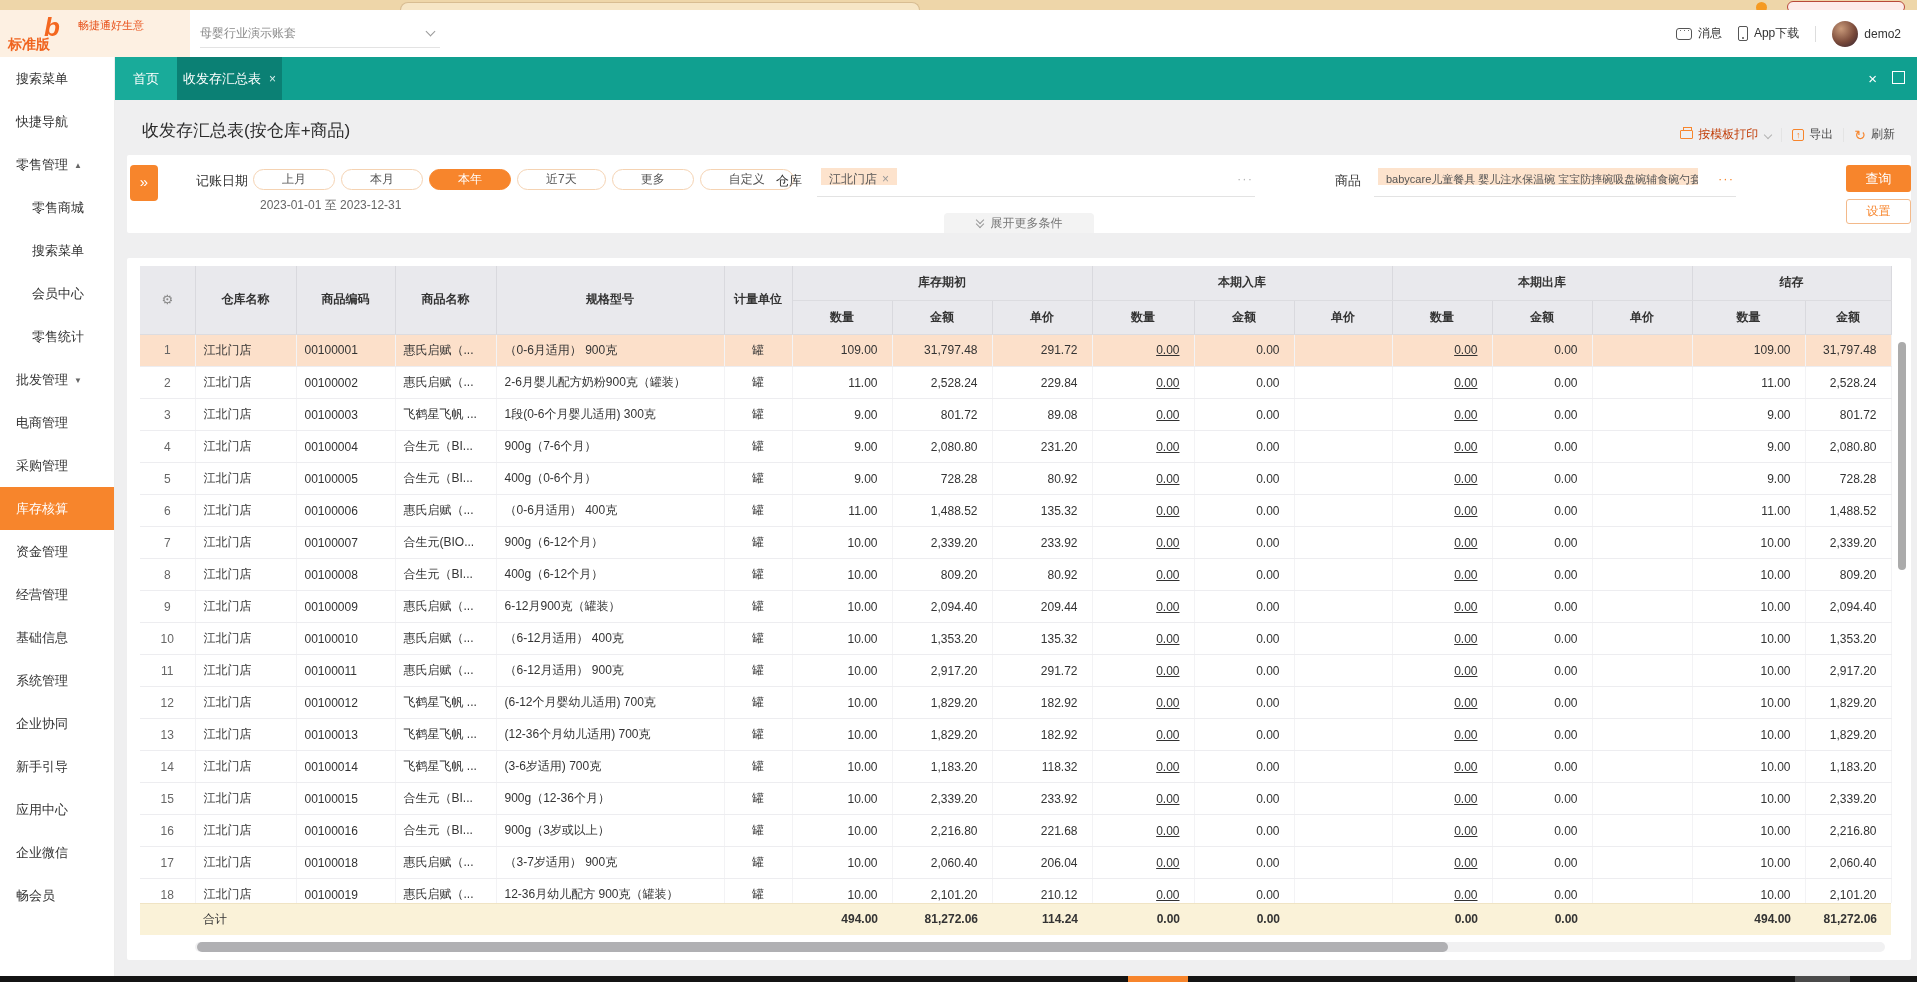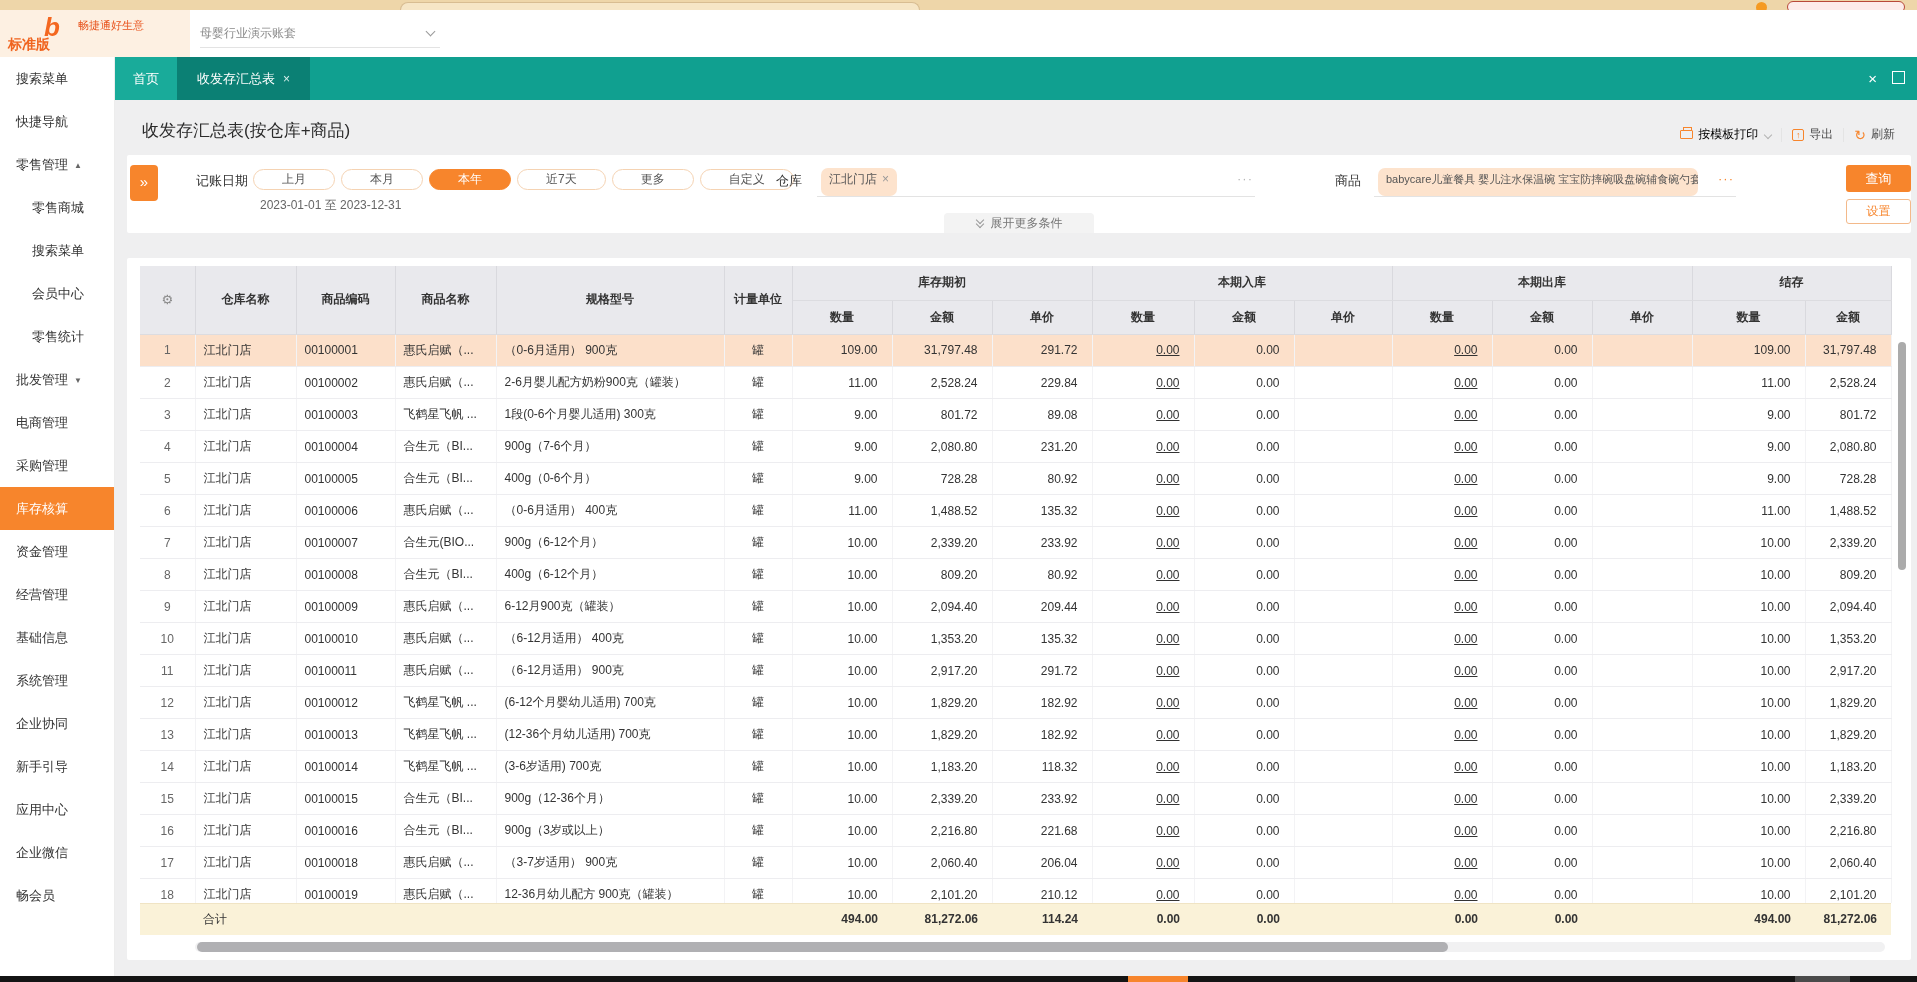--- a/index.html
+++ b/index.html
@@ -35,53 +35,53 @@
   .sidebar { position:absolute; left:0; top:57px; bottom:6px; width:115px; background:#fff; border-right:1px solid #ededed; z-index:3; }
   .side-item { height:43px; line-height:43px; padding-left:16px; font-size:13px; color:#333; cursor:pointer; white-space:nowrap; }
   .side-item.sub { padding-left:32px; }
   .side-item.active { background:#f7852c; color:#fff; }
   .side-arrow { font-size:8px; color:#666; margin-left:6px; vertical-align:1px; }
 
   
   .tabbar { position:absolute; left:115px; right:0; top:57px; height:43px; background:#10a090;text-decoration:underline; }
   .tab { position:absolute; top:0; height:43px; line-height:43px; text-align:center; color:#fff; font-size:13px; cursor:pointer; }
   .tab-home { left:0; width:62px; background:#19ab9a; }
-  .tab-active { left:62px; width:133px; background:#0b8074; }
+  .tab-active { left:62px; width:105px; background:#0b8074; }
   .tab-x { margin-left:8px; font-size:12px; color:#d8efec; }
   .bar-ic { position:absolute; top:0; height:43px; line-height:43px; color:#fff; font-size:15px; cursor:pointer; }
   .bar-close { right:40px; }
   .bar-full { right:12px; top:14px; width:13px; height:13px; border:1.5px solid #fff; line-height:normal; }
 
   
   .content { position:absolute; left:115px; right:0; top:100px; bottom:6px; background:#efeff0; }
   .title-row { position:absolute; left:27px; right:22px; top:14px; height:34px; }
   .page-title { font-size:17px; color:#2b2b2b; line-height:34px; }
   .title-actions { position:absolute; right:0; top:12px; display:flex; align-items:center; gap:10px; font-size:12px; }
   .act { display:flex; align-items:center; gap:5px; cursor:pointer; }
-  .act-print { color:#000000; }
+  .act-print { color:#c2410c; }
   .act-dark { color:#4a4a4a; }
   .ic-print { display:inline-block; width:13px; height:9px; border:1px solid #f7852c; border-radius:1px; position:relative; }
   .ic-print::before { content:""; position:absolute; left:2px; top:-4px; width:7px; height:3px; border:1px solid #f7852c; border-bottom:none; }
   .ic-export { display:inline-block; width:12px; height:12px; border:1px solid #f7852c; border-radius:2px; color:#f7852c; font-size:9px; line-height:11px; text-align:center; }
   .ic-refresh { color:#f7852c; font-size:14px; }
   .act-chev { width:6px; height:6px; border-color:#b3b3b3; margin-left:2px; }
   .act-sep { width:1px; height:14px; background:#e4e4e4; }
 
   
   .filter-card { position:absolute; left:12px; right:6px; top:55px; height:78px; background:#fff; border-radius:2px; }
   .collapse-btn { position:absolute; left:3px; top:10px; width:28px; height:36px; background:#f7852c; border-radius:4px; color:#fff; font-size:15px; text-align:center; line-height:34px; cursor:pointer; }
   .f-label { position:absolute; top:17px; font-size:13px; color:#333; }
   .lb-date { left:69px; } .lb-wh { left:649px; } .lb-prod { left:1208px; }
   .pill-row { position:absolute; left:126px; top:14px; display:flex; gap:6px; }
   .pill { height:21px; line-height:19px; padding:0 28px; border:1px solid #f5d3b3; border-radius:11px; font-size:12px; color:#555; cursor:pointer; background:#fff; white-space:nowrap; }
   .pill.active { background:#f7852c; border-color:#f7852c; color:#fff; }
   .date-range { position:absolute; left:133px; top:42px; font-size:12px; color:#666; }
   .f-input { position:absolute; top:8px; height:34px; border-bottom:1px solid #e3e3e3; }
   .in-wh { left:690px; width:438px; } .in-prod { left:1247px; width:362px; }
-  .f-tag { position:absolute; left:4px; top:5px; height:28px; line-height:22px; background:#fde3cd; border-radius:7px; padding:0 8px; font-size:12px; color:#555; white-space:nowrap; overflow:hidden; max-width:330px; cursor:default; }
+  .f-tag { position:absolute; left:4px; top:5px; height:17px; line-height:22px; background:#fde3cd; border-radius:0; padding:0 8px; font-size:12px; color:#555; white-space:nowrap; overflow:hidden; max-width:330px; cursor:default; }
   .in-prod .f-tag { font-size:11px; max-width:320px; }
   .tag-x { color:#999; margin-left:5px; cursor:pointer; }
   .more-dots { position:absolute; right:2px; top:8px; font-size:13px; color:#b5b5b5; cursor:pointer; letter-spacing:1px; }
   .in-prod .more-dots { color:#f7852c; }
   .btn-search { position:absolute; right:0; top:10px; width:65px; height:27px; background:#f7852c; border:none; border-radius:3px; color:#fff; font-size:13px; cursor:pointer; }
   .btn-settings { position:absolute; right:0; top:44px; width:65px; height:25px; background:#fff; border:1px solid #f3b98a; border-radius:3px; color:#f7852c; font-size:12px; cursor:pointer; }
   .expand-pill { position:absolute; bottom:0; left:50%; transform:translateX(-50%); width:150px; height:20px; background:#f3f3f3; border-radius:4px 4px 0 0; font-size:12px; color:#777; display:flex; align-items:center; justify-content:center; gap:6px; cursor:pointer; }
   .dbl-chev { position:relative; width:9px; height:10px; }
   .dbl-chev i { position:absolute; left:1px; width:6px; height:6px; border-right:1.5px solid #999; border-bottom:1.5px solid #999; transform:rotate(45deg); }
   .dbl-chev i:first-child { top:-1px; } .dbl-chev i:last-child { top:3px; }
@@ -123,20 +123,35 @@
 
   <div class="topbar">
     <div class="logo-block">
       <span class="logo-mark">b</span>
       <span class="logo-title">畅捷通好生意</span>
       <span class="logo-sub">标准版</span>
     </div>
     <div class="account-select">
       <span>母婴行业演示账套</span>
       <i class="chev"></i>
+    </div>
+    <div class="topbar-right">
+      <div class="tb-item">
+        <span class="ic-bubble"></span>
+        <span>消息</span>
+      </div>
+      <div class="tb-item">
+        <span class="ic-phone"></span>
+        <span>App下载</span>
+      </div>
+      <div class="tb-divider"></div>
+      <div class="tb-item">
+        <span class="avatar"></span>
+        <span>demo2</span>
+      </div>
     </div>
   </div>
 
   <div class="sidebar" id="sidebar">
       <div class="side-item">搜索菜单</div>
       <div class="side-item">快捷导航</div>
       <div class="side-item">零售管理<span class="side-arrow">▲</span></div>
       <div class="side-item sub">零售商城</div>
       <div class="side-item sub">搜索菜单</div>
       <div class="side-item sub">会员中心</div>

